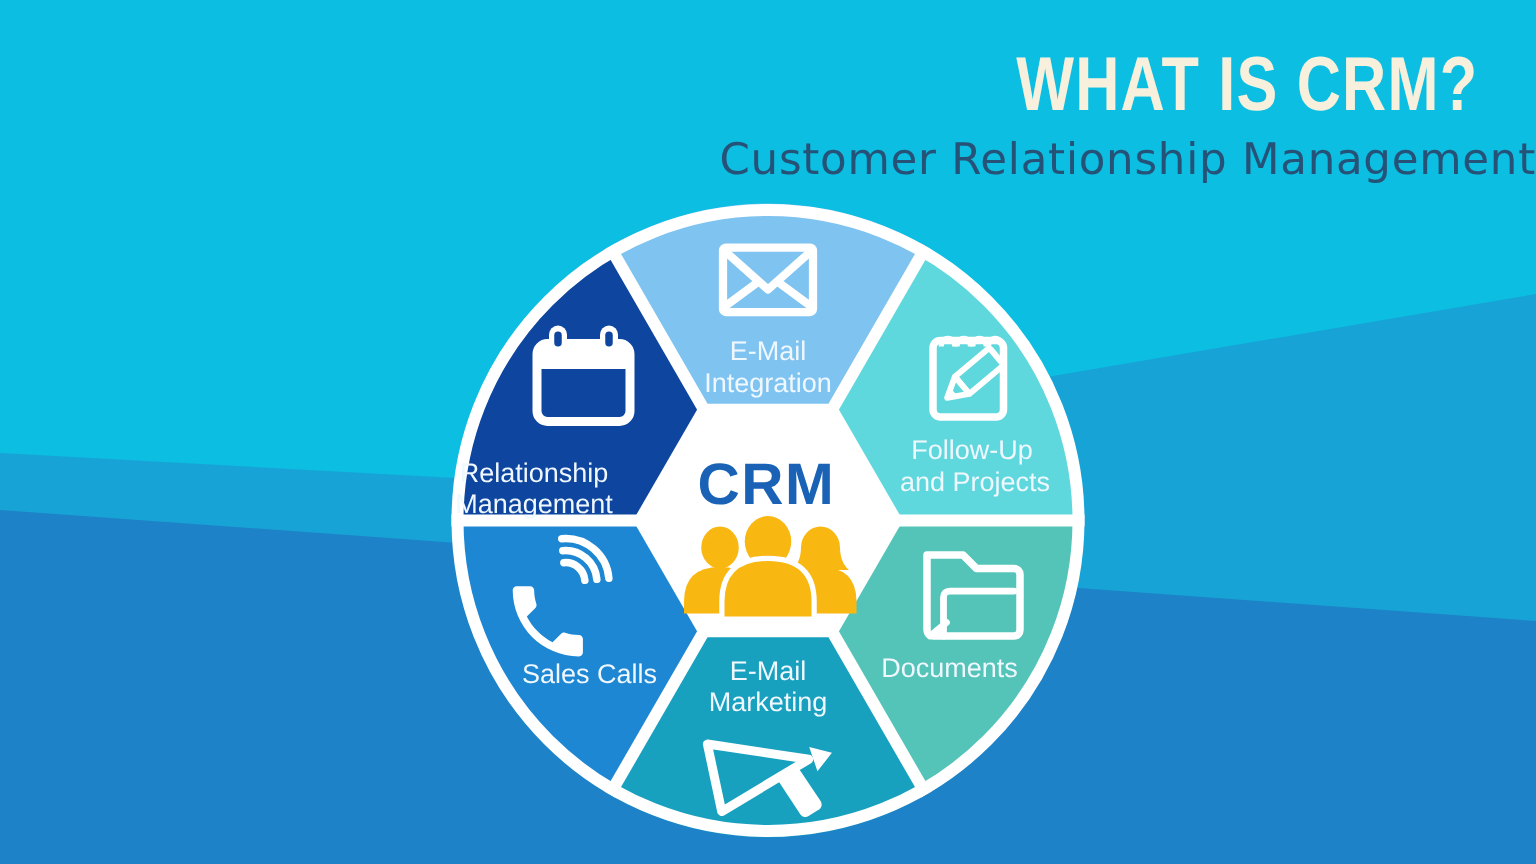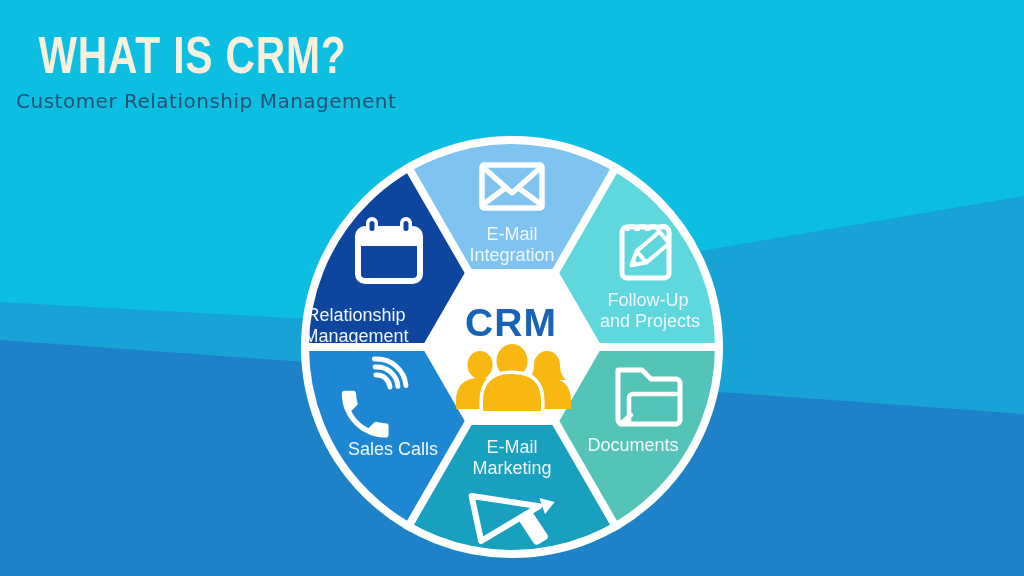--- a/index.html
+++ b/index.html
@@ -2,37 +2,37 @@
 <html><head>
 <meta charset="utf-8">
 <style>
   html,body{margin:0;padding:0;}
   body{
     width:1024px;height:576px;overflow:hidden;position:relative;
     font-family:"Liberation Sans",sans-serif;background:#0CBEE1;
   }
   .canvas{position:absolute;inset:0;width:1024px;height:576px;}
   svg.scene{position:absolute;left:0;top:0;}
-  .header{position:absolute;left:0;top:0;width:1024px;text-align:left;z-index:5;}
+  .header{position:absolute;left:0;top:0;width:1024px;text-align:right;z-index:5;}
   .title{
     margin-top:26px;
     display:inline-block;
     font-family:"Liberation Sans",sans-serif;
     font-weight:bold;
     font-size:51px;
     letter-spacing:1px;
     color:#F7F0DC;
     transform:scaleX(0.80);
     transform-origin:50% 50%;
     white-space:nowrap;
   }
   .subtitle{
     margin-top:4px;
     font-family:"DejaVu Sans",sans-serif;
-    font-size:20px;
+    font-size:29px;
     letter-spacing:0.5px;
     color:#265278;
     white-space:nowrap;
     margin-left:16px;
   }
   text.seg-label{
     font-family:"Liberation Sans",sans-serif;
     font-size:18px;
     fill:#EFF7FF;
     text-anchor:middle;

